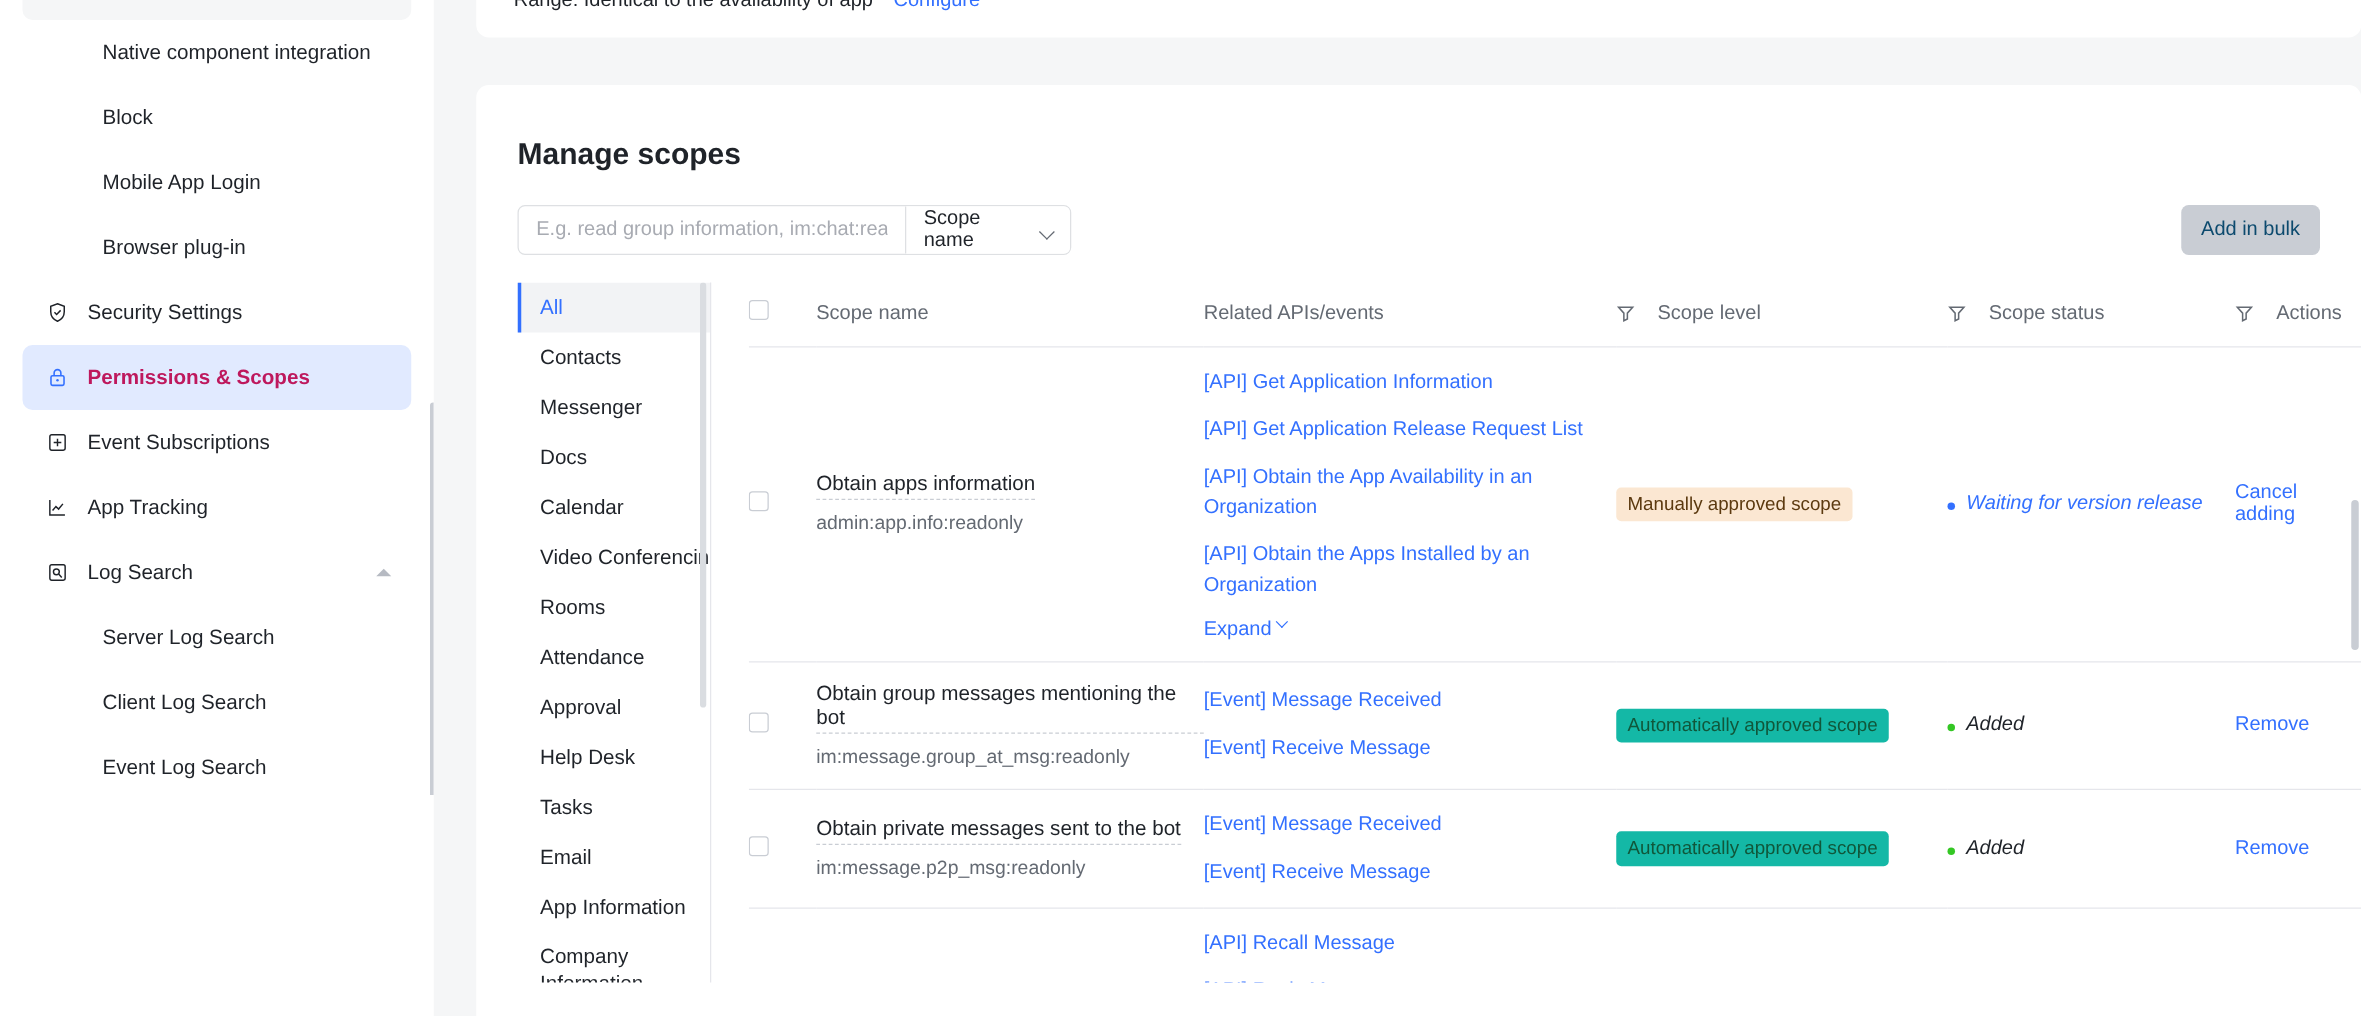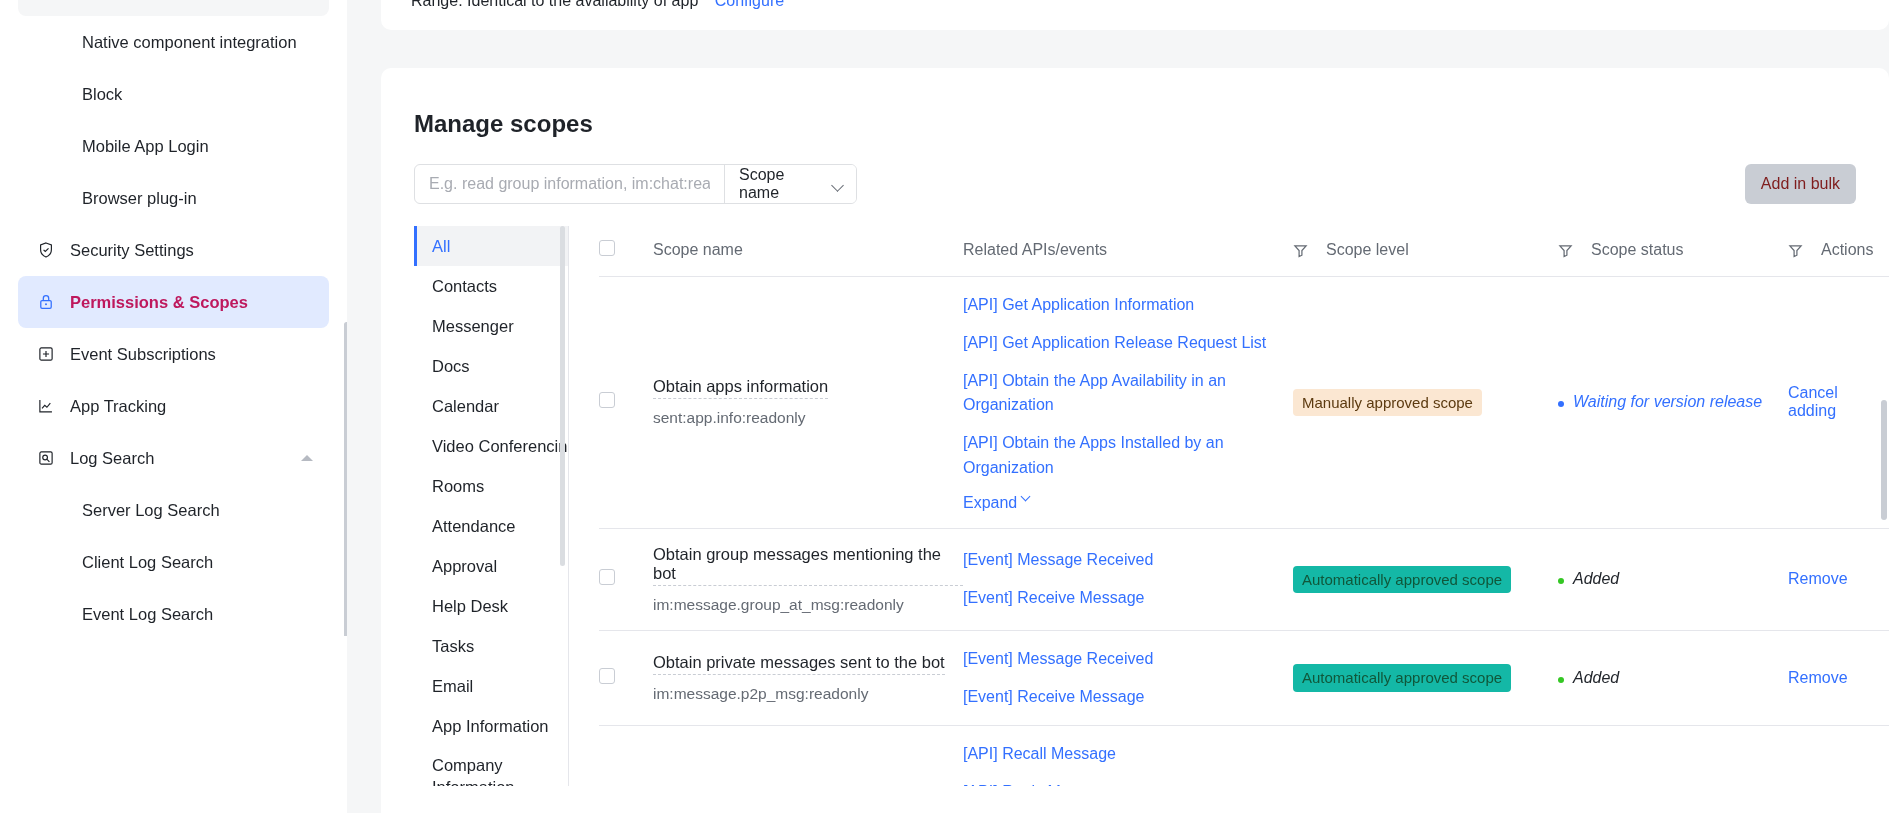--- a/index.html
+++ b/index.html
@@ -128,21 +128,21 @@
     content: ""; position: absolute; left: 0; top: 0;
     width: 8px; height: 8px;
     border-right: 1.6px solid #646a73;
     border-bottom: 1.6px solid #646a73;
     transform: rotate(45deg);
   }
   .bulk-btn {
     position: absolute; right: 33px; top: 0;
     height: 40px; min-width: 98px;
     background: #c9cdd4;
-    color: #7f1d1d;
+    color: #0c4a6e;
     border: none; border-radius: 6px;
     font-size: 16px;
     font-family: "Liberation Sans", sans-serif;
     cursor: not-allowed;
     padding: 0 16px;
     margin-left: 12px;
   }
 
   
   .split {
@@ -445,21 +445,21 @@
                       </svg>
                     </span>
                     <span>Actions</span>
                   </div>
                 </th>
               </tr>
             </thead>
             <tbody id="rows-body">
                 <tr>
                   <td><span class="cb"></span></td>
-                  <td><div class="scope-name">Obtain apps information</div><div class="scope-key">sent:app.info:readonly</div></td>
+                  <td><div class="scope-name">Obtain apps information</div><div class="scope-key">admin:app.info:readonly</div></td>
                   <td><a class="api-link" href="#">[API] Get Application Information</a><a class="api-link" href="#">[API] Get Application Release Request List</a><a class="api-link" href="#">[API] Obtain the App Availability in an Organization</a><a class="api-link" href="#">[API] Obtain the Apps Installed by an Organization</a><span class="expand">
                       <span>Expand</span>
                       <span class="c"></span>
                     </span></td>
                   <td><span class="badge manual">Manually approved scope</span></td>
                   <td>
                     <div class="status">
                       <span class="dot blue"></span>
                       <span class="txt link">Waiting for version release</span>
                     </div>

